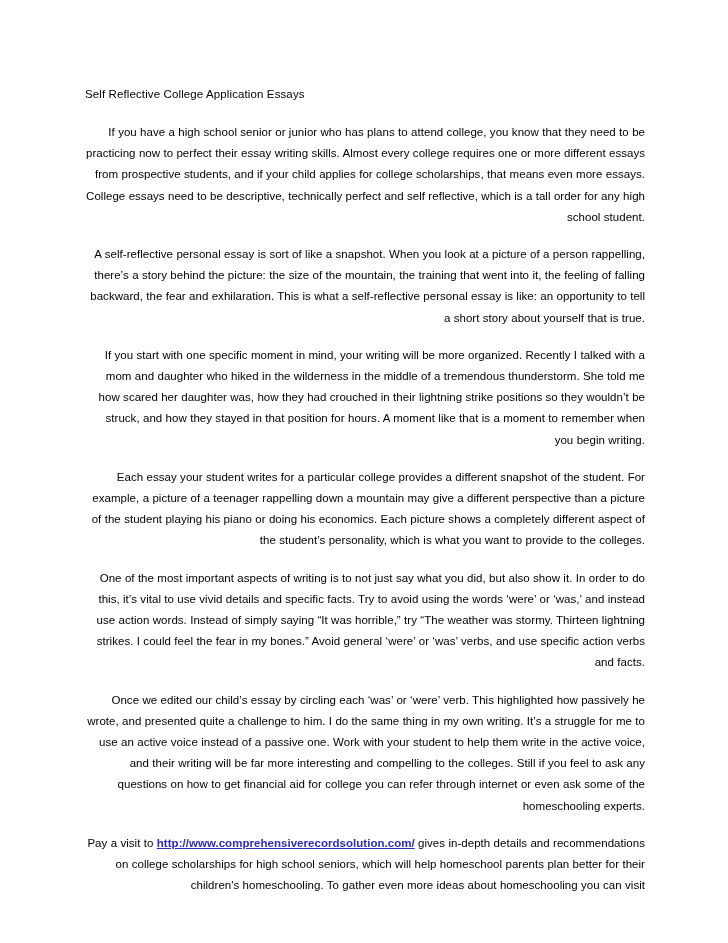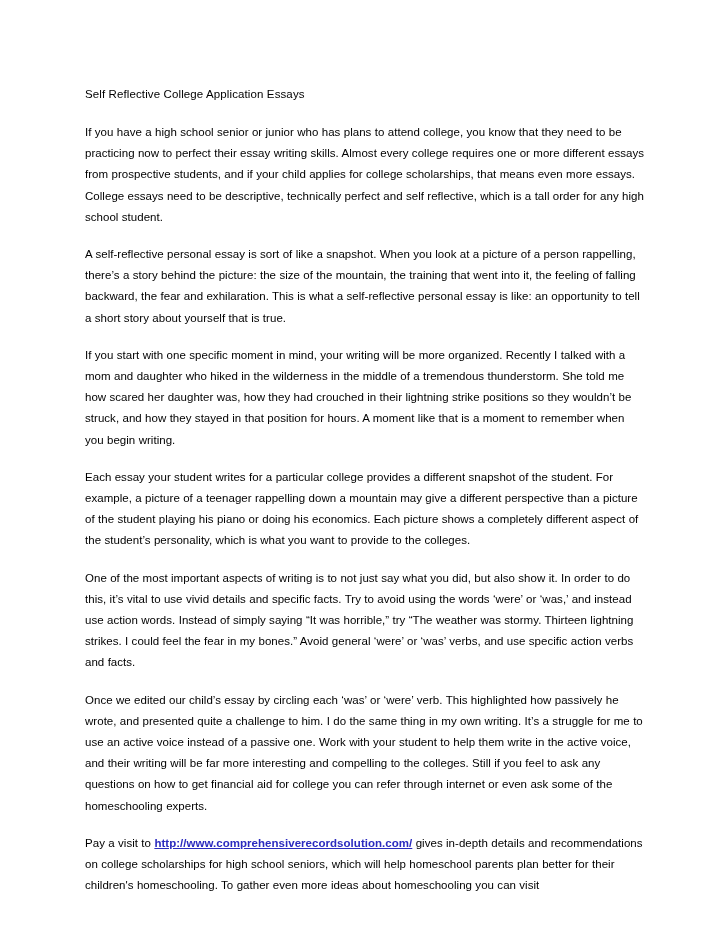--- a/index.html
+++ b/index.html
@@ -28,21 +28,21 @@
     line-height: 21px;
     margin: 0 0 17px 0;
     color: #000000;
     letter-spacing: 0.01em;
   }
   .para {
     font-size: 11.5px;
     line-height: 21.2px;
     margin: 0 0 16px 0;
     color: #000000;
-    text-align: left;
+    text-align: right;
     letter-spacing: 0.003em;
     word-spacing: 0.01em;
   }
   .para:last-child {
     margin-bottom: 0;
   }
   .link {
     color: #2b2bbf;
     text-decoration: underline;
     text-underline-offset: 1px;

